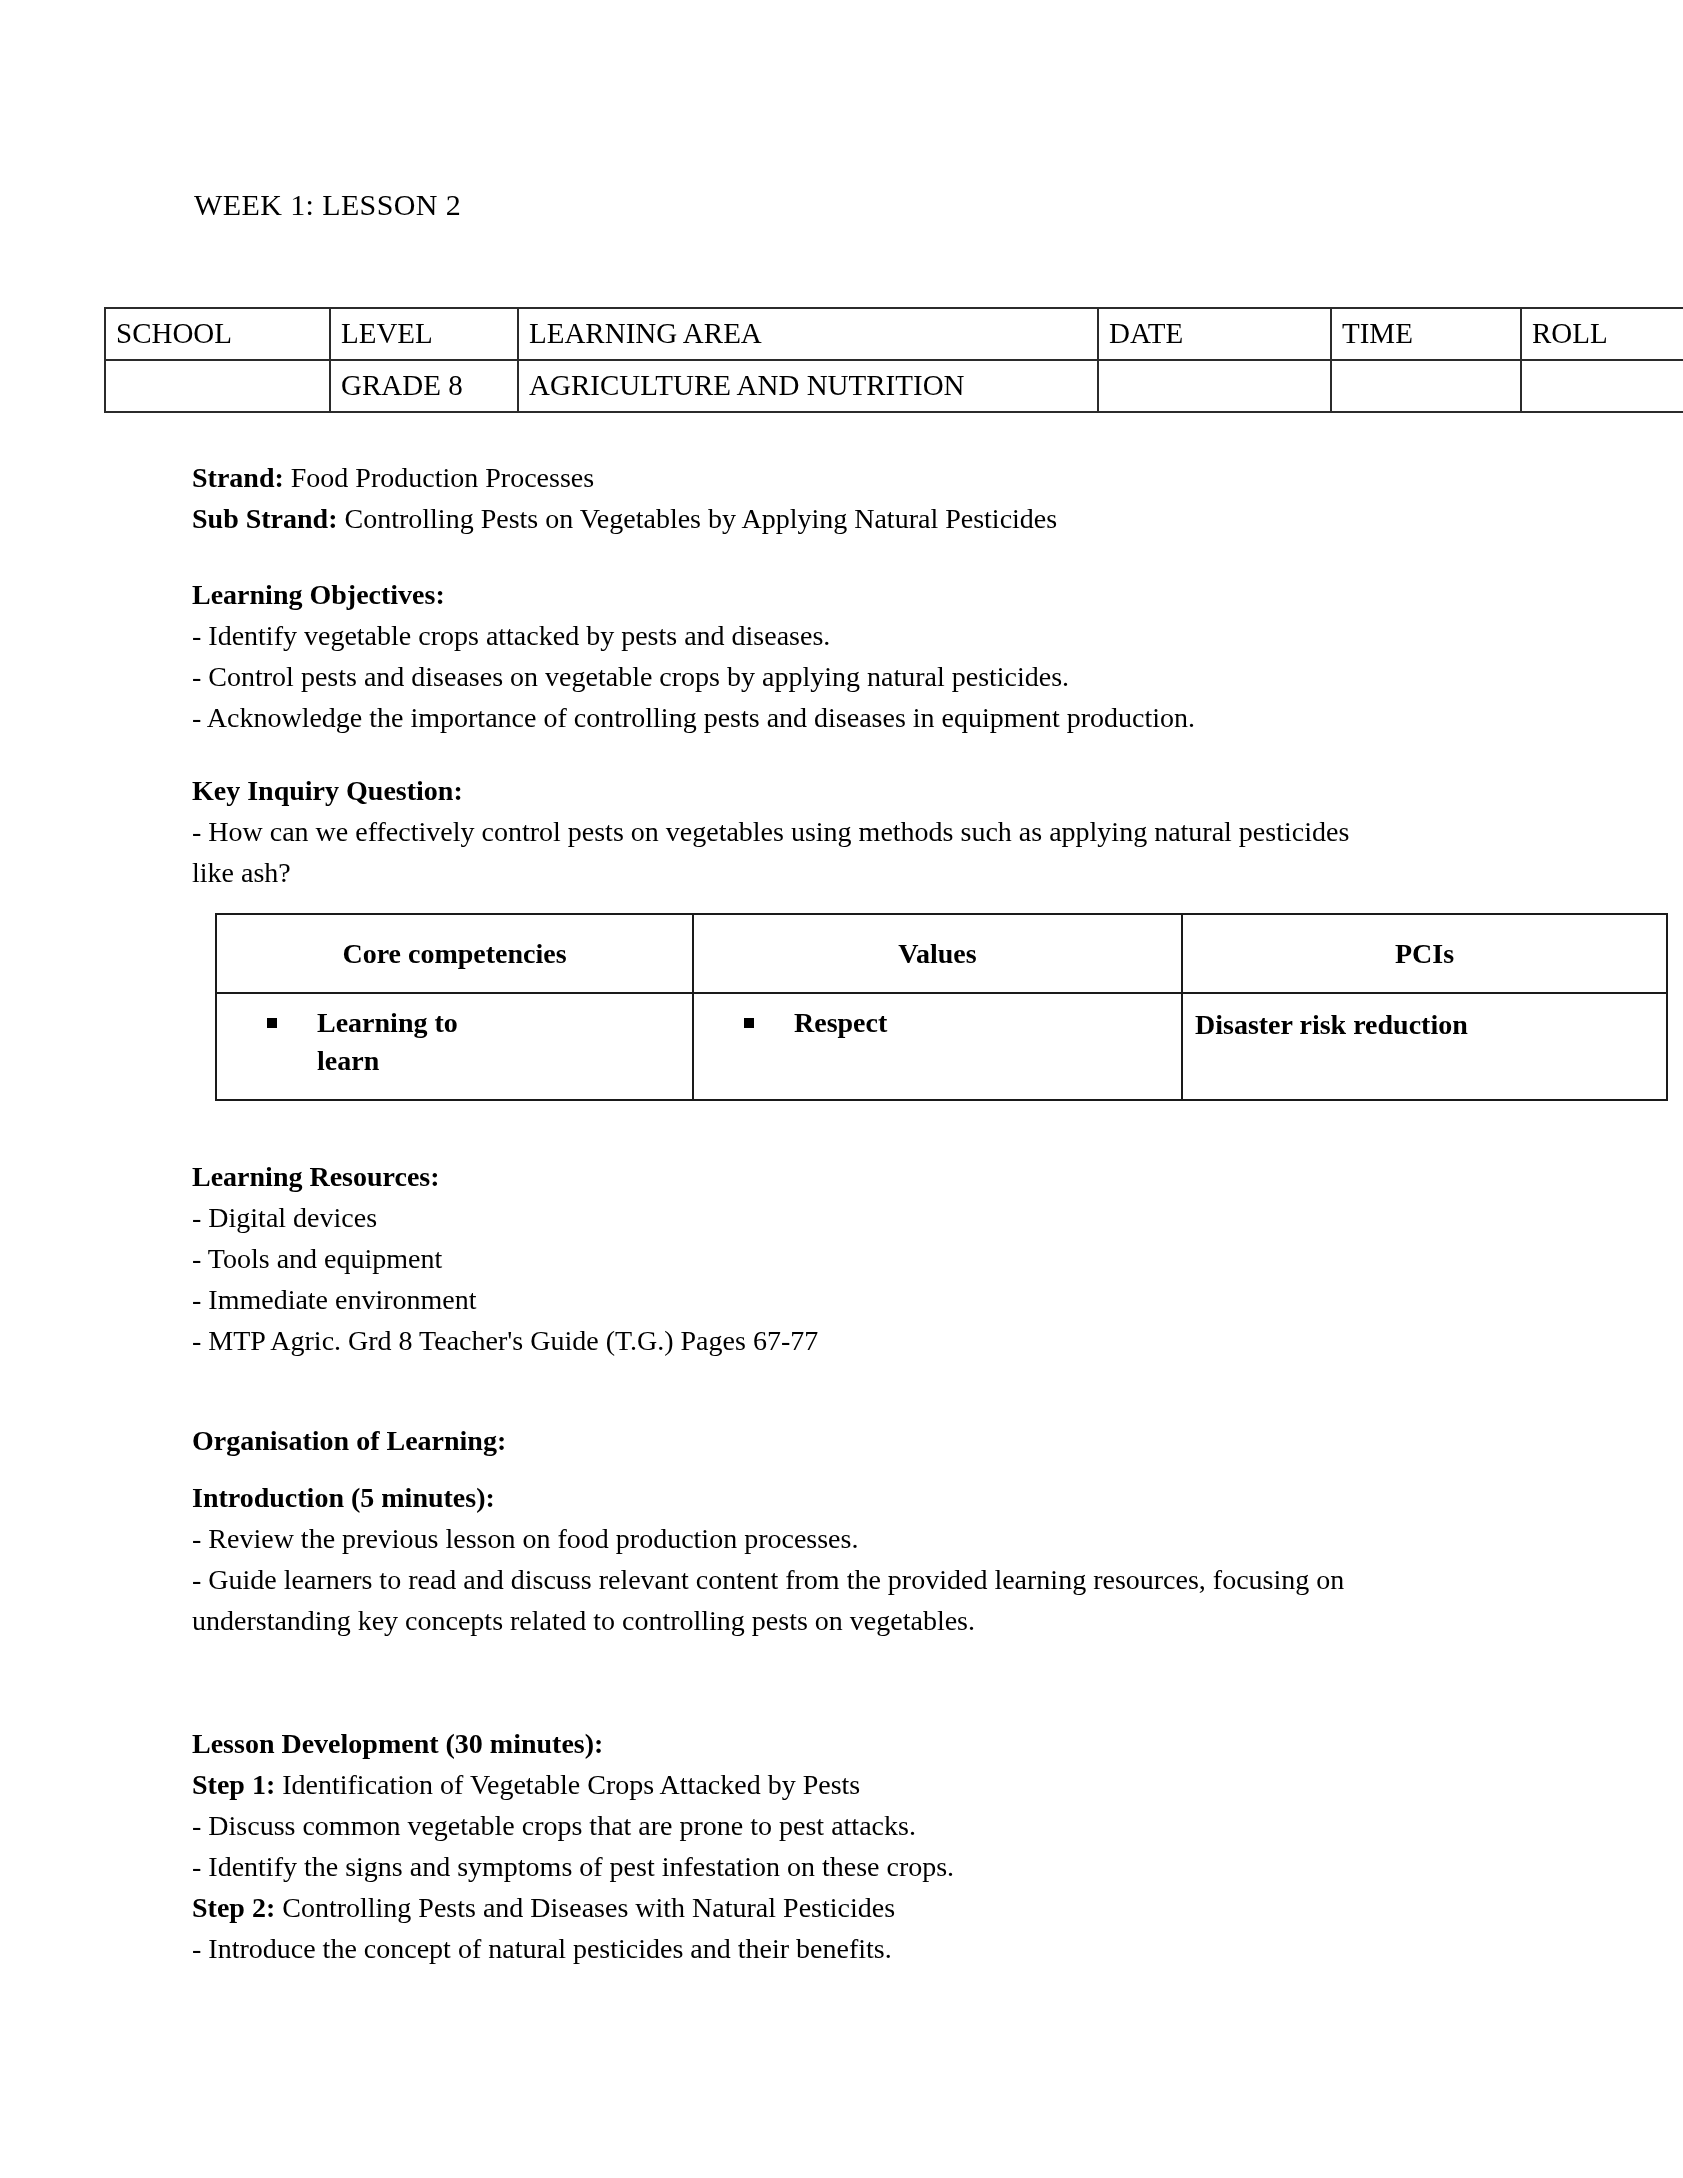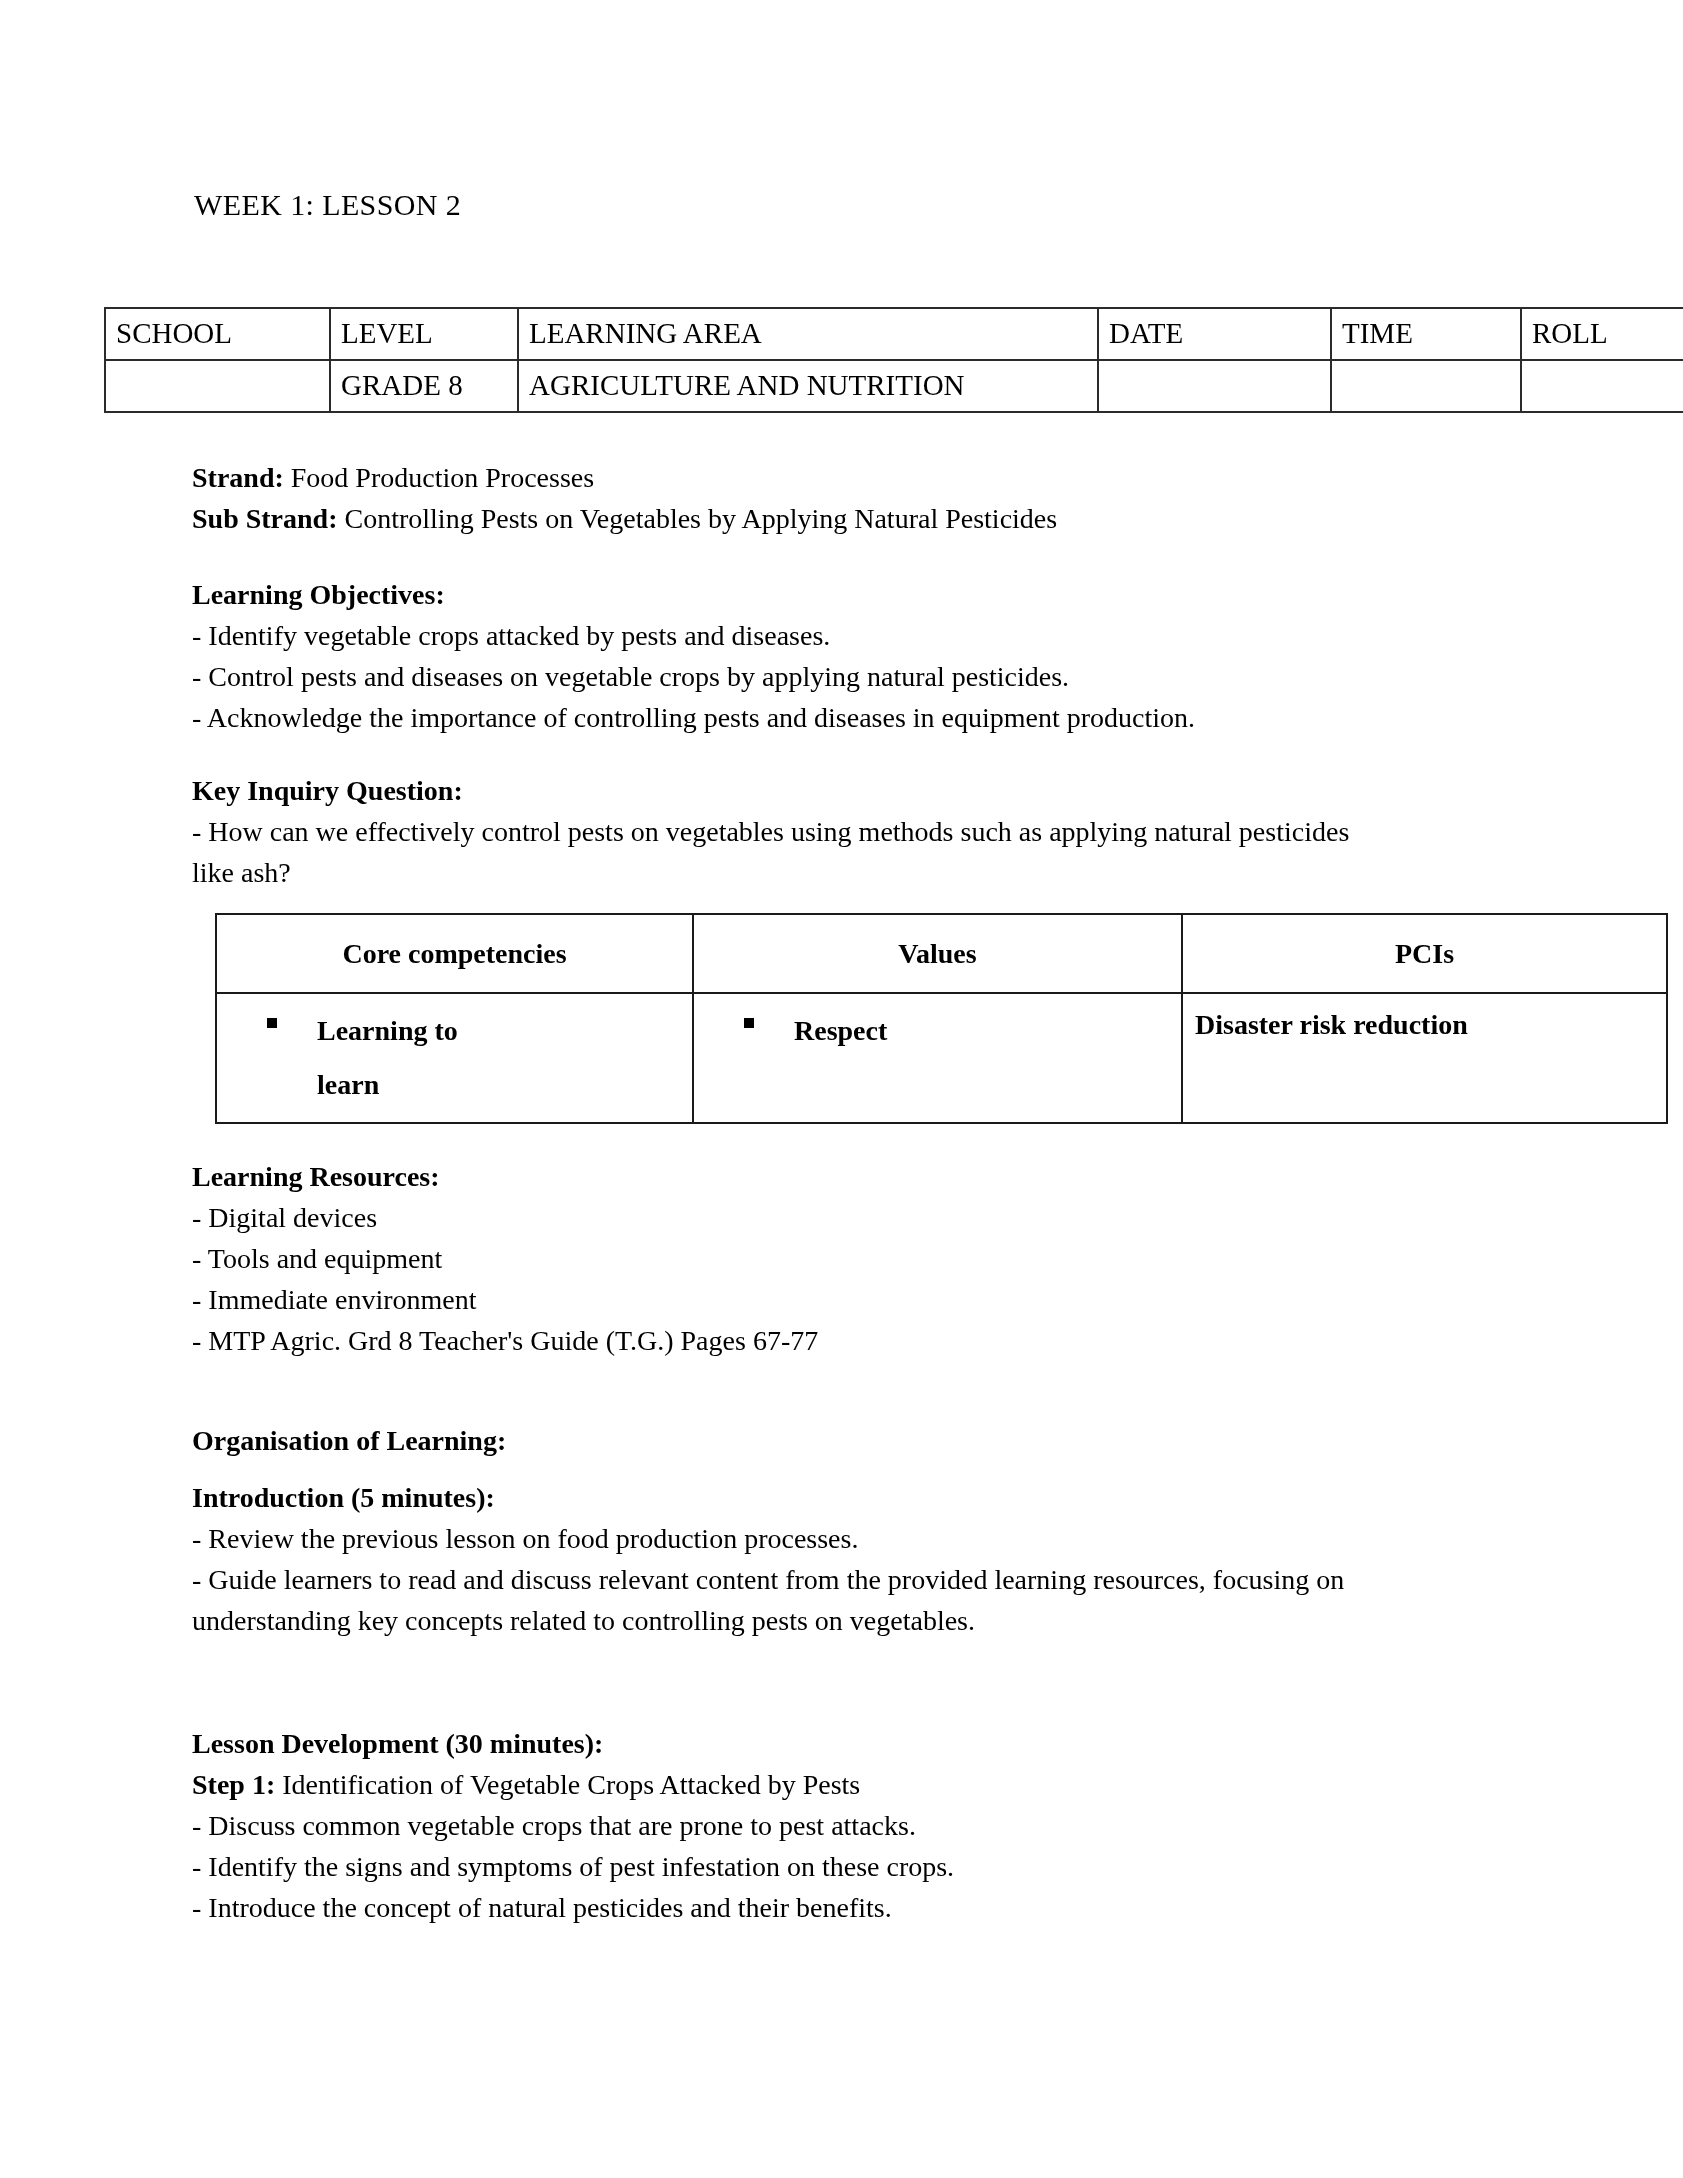--- a/index.html
+++ b/index.html
@@ -113,21 +113,21 @@
   }
   .bullet-dot {
     width: 10px;
     height: 10px;
     background: #000;
     margin-top: 14px;
     margin-right: 40px;
     flex: 0 0 auto;
   }
   .bullet-text {
-    line-height: 54px;
+    line-height: 38px;
     max-width: 183px;
   }
   .plain-cell { line-height: 38px; padding-top: 2px; }
 </style>
 </head>
 <body>
 
 <div class="page">
 
   <div class="doc-title">WEEK 1: LESSON 2</div>
@@ -215,17 +215,18 @@
     <div class="ln bold">Introduction (5 minutes):</div>
     <div class="ln">- Review the previous lesson on food production processes.</div>
     <div class="i-line">- Guide learners to read and discuss relevant content from the provided learning resources, focusing on understanding key concepts related to controlling pests on vegetables.</div>
   </div>
 
   <div class="body-block blk-development">
     <div class="ln bold">Lesson Development (30 minutes):</div>
     <div class="ln"><b>Step 1:</b><span> Identification of Vegetable Crops Attacked by Pests</span></div>
     <div class="ln">- Discuss common vegetable crops that are prone to pest attacks.</div>
     <div class="ln">- Identify the signs and symptoms of pest infestation on these crops.</div>
+    <div class="ln"><b>Step 2:</b><span> Controlling Pests and Diseases with Natural Pesticides</span></div>
     <div class="ln">- Introduce the concept of natural pesticides and their benefits.</div>
   </div>
 
 </div>
 
 
 </body></html>

